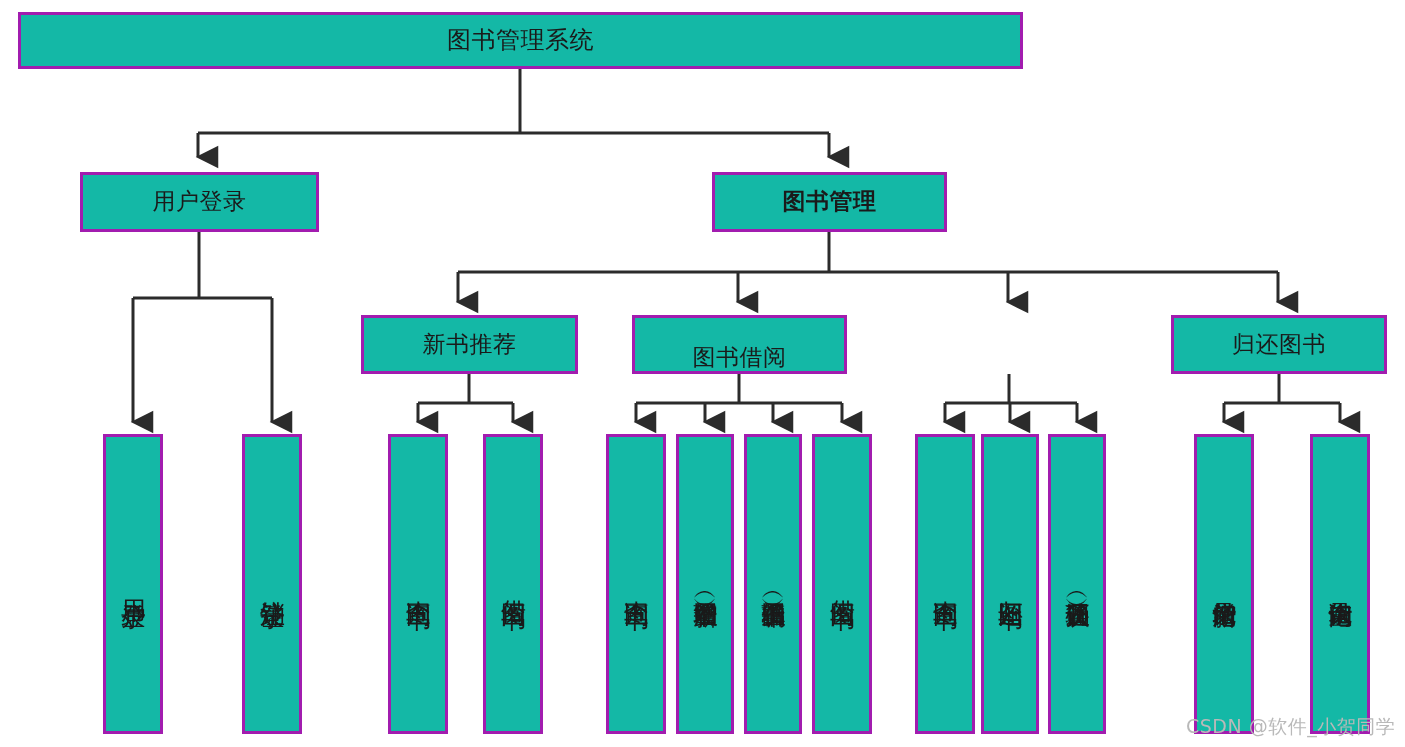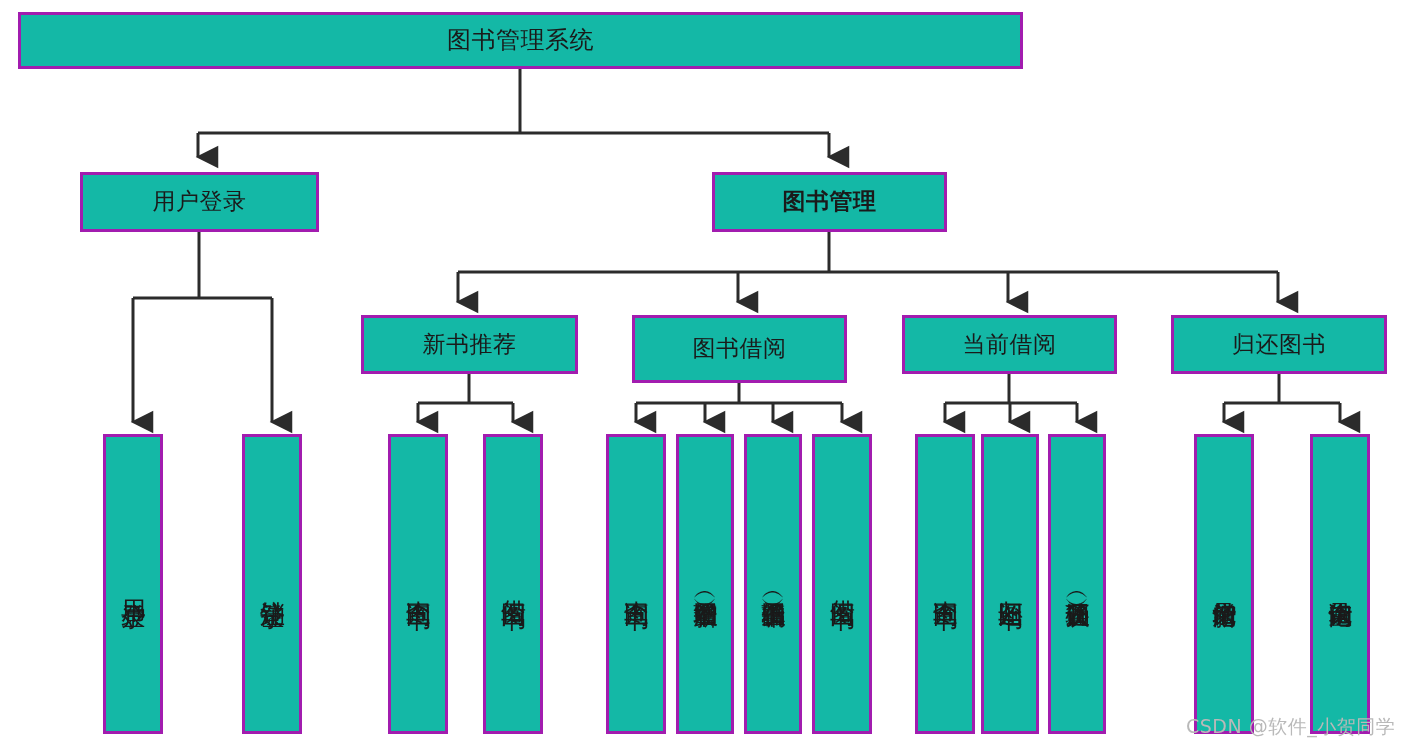--- a/index.html
+++ b/index.html
@@ -142,27 +142,24 @@
   </div>
 
   <div class="node horiz" style="left:712px; top:172px; width:235px; height:60px;font-weight:bold;">
     <span class="label">图书管理</span>
   </div>
 
   <div class="node horiz" style="left:361px; top:315px; width:217px; height:59px;">
     <span class="label">新书推荐</span>
   </div>
 
-  <div class="node horiz" style="left:632px; top:315px; width:215px; height:68px;">
+  <div class="node horiz" style="left:632px; top:315px; width:215px; height:59px;align-items:flex-end;">
     <span class="label">图书借阅</span>
   </div>
 
-  <div class="node horiz" style="left:902px; top:315px; width:215px; height:59px;">
-    <span class="label">当前借阅</span>
-  </div>
 
   <div class="node horiz" style="left:1171px; top:315px; width:216px; height:59px;">
     <span class="label">归还图书</span>
   </div>
 
   <div class="node vert" style="left:103px; top:434px; width:60px; height:300px;">
     <span class="label">用户登录</span>
   </div>
 
   <div class="node vert" style="left:242px; top:434px; width:60px; height:300px;">

